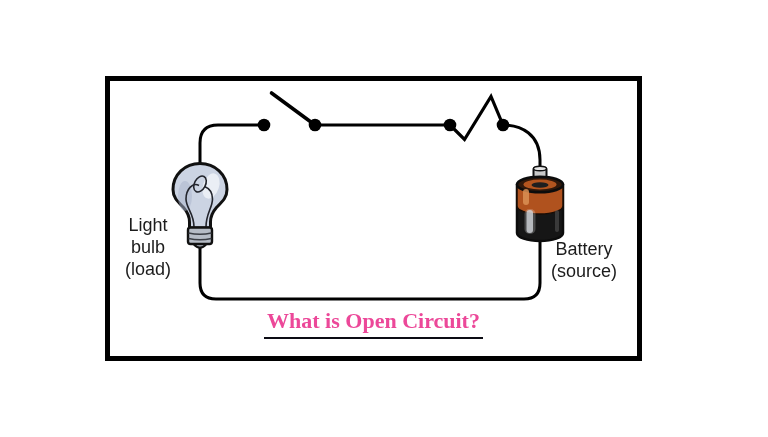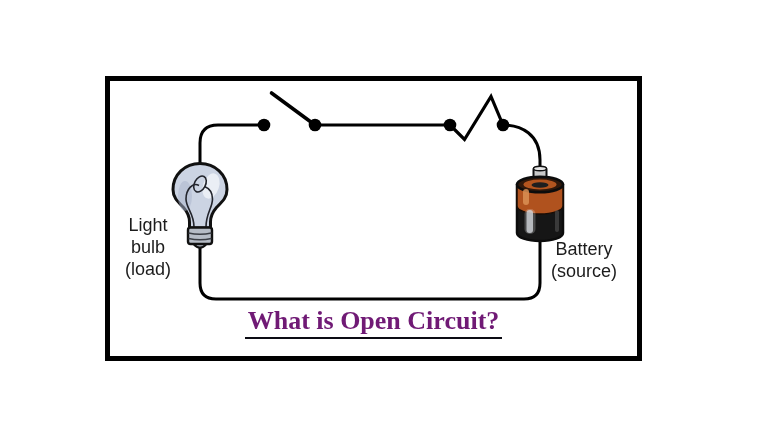--- a/index.html
+++ b/index.html
@@ -45,23 +45,23 @@
     position: absolute;
     left: 108px;
     top: 306px;
     width: 531px;
     text-align: center;
   }
   .title-text {
     display: inline-block;
     font-family: "Liberation Serif", serif;
     font-weight: bold;
-    font-size: 26px;
+    font-size: 22px;
     line-height: 30px;
-    color: #701a75;
+    color: #ec4899;
     border-bottom: 2.5px solid #0c0c14;
     padding: 0 3px 1px 3px;
   }
 </style>
 </head>
 <body>
 
 <div class="stage">
 
   <svg width="768" height="437" viewBox="0 0 768 437">

